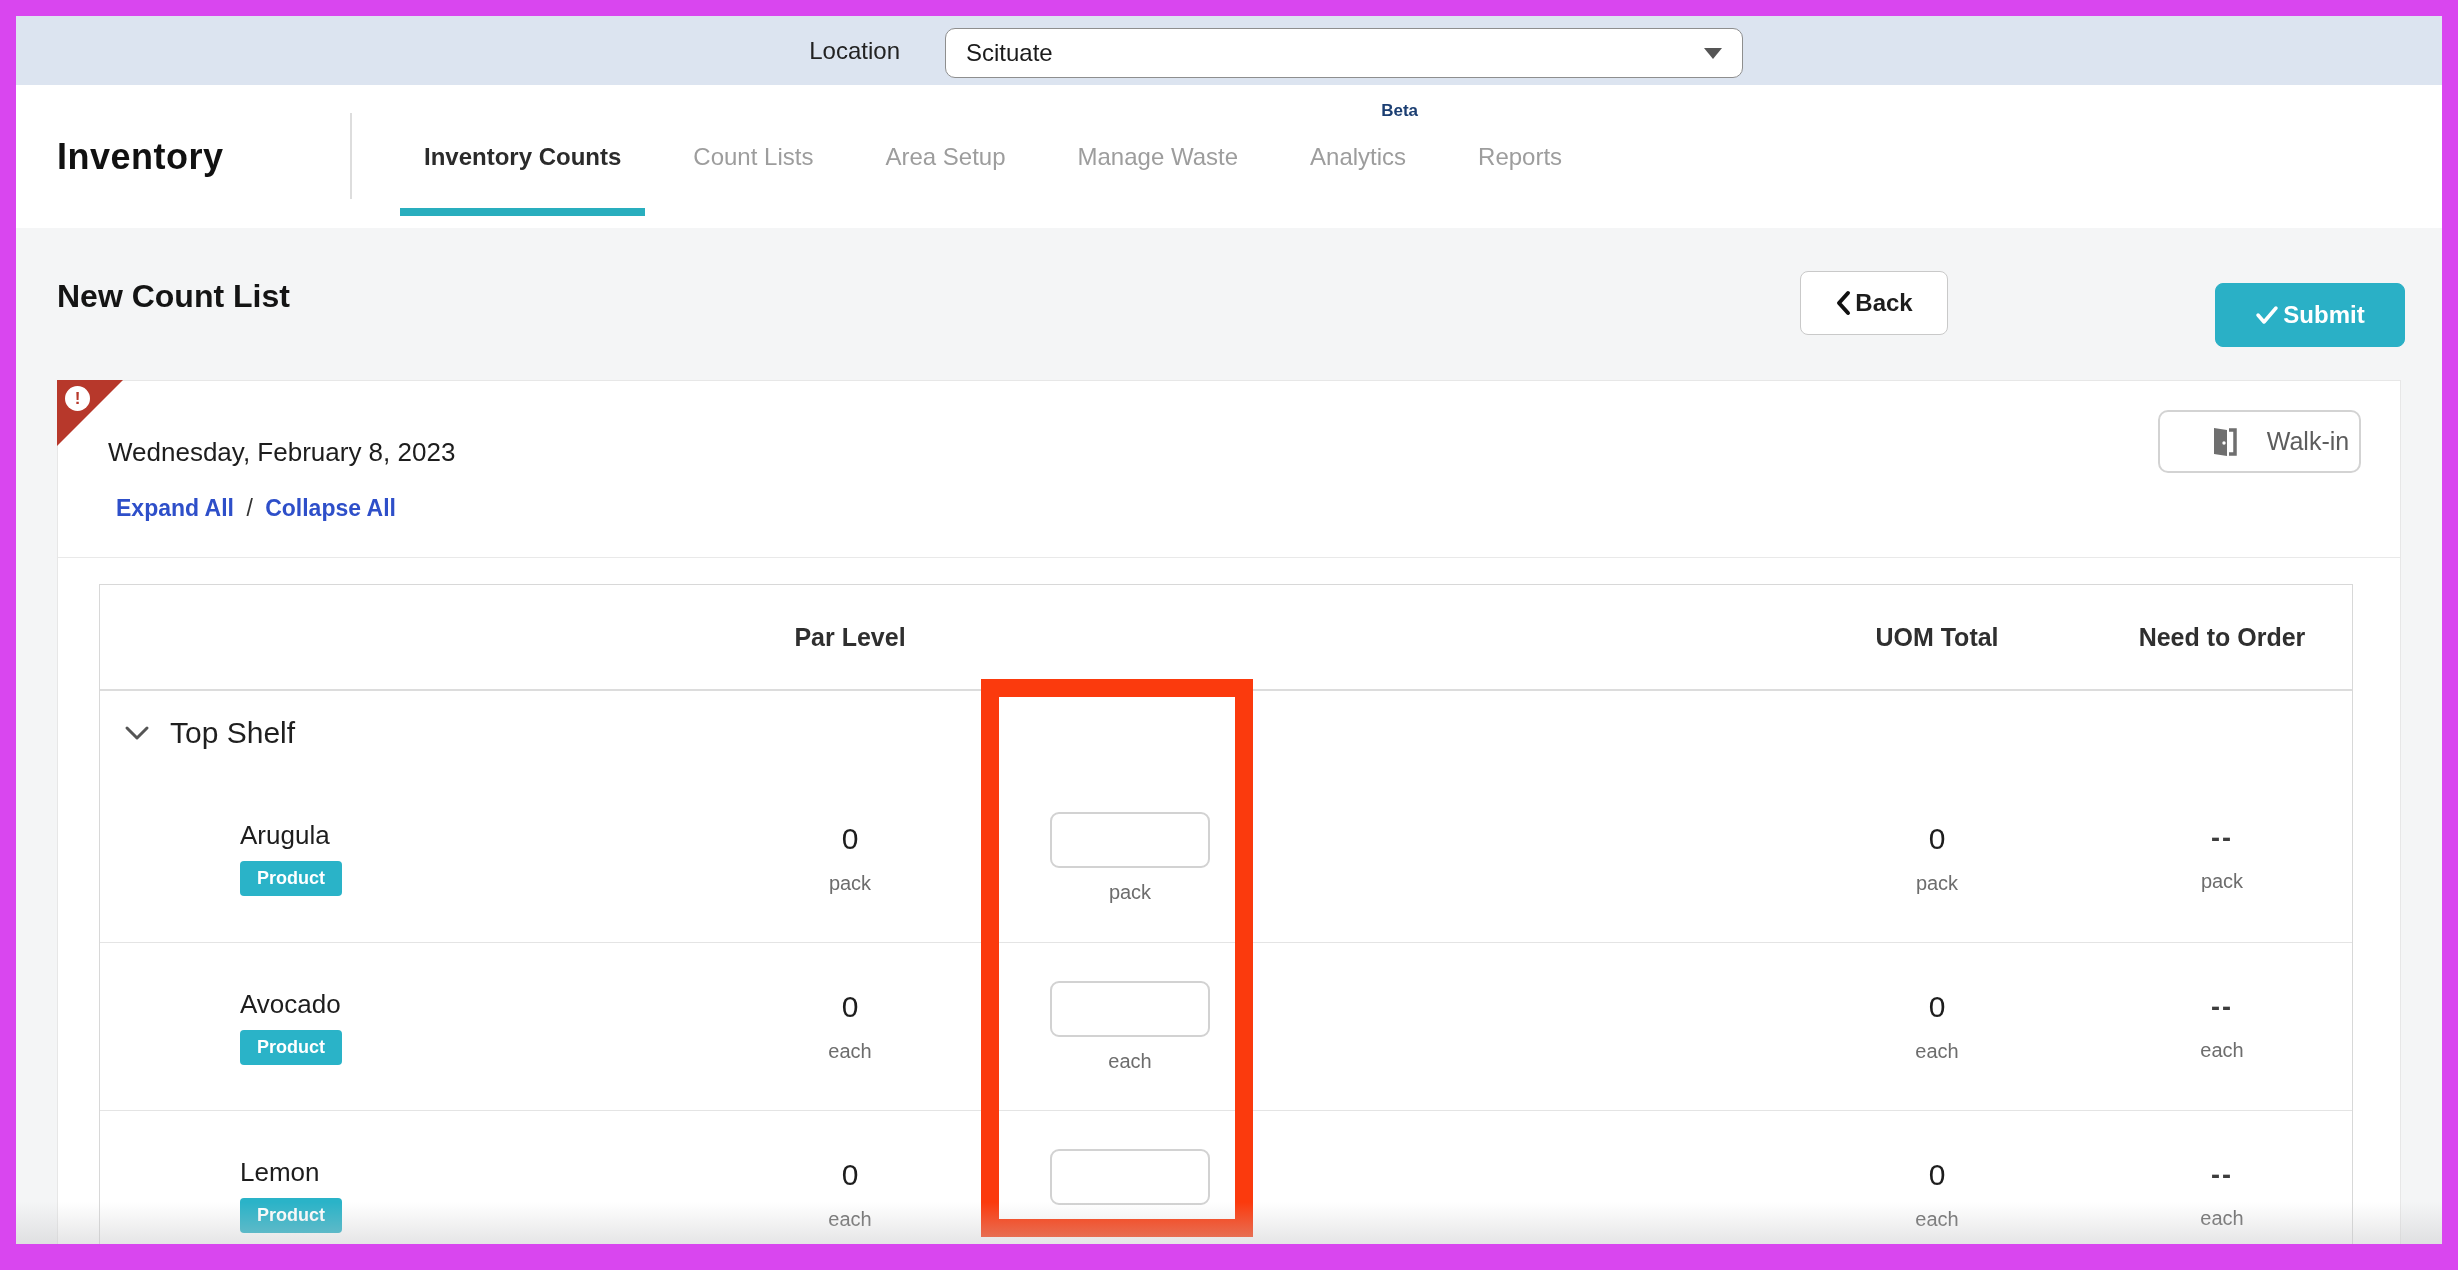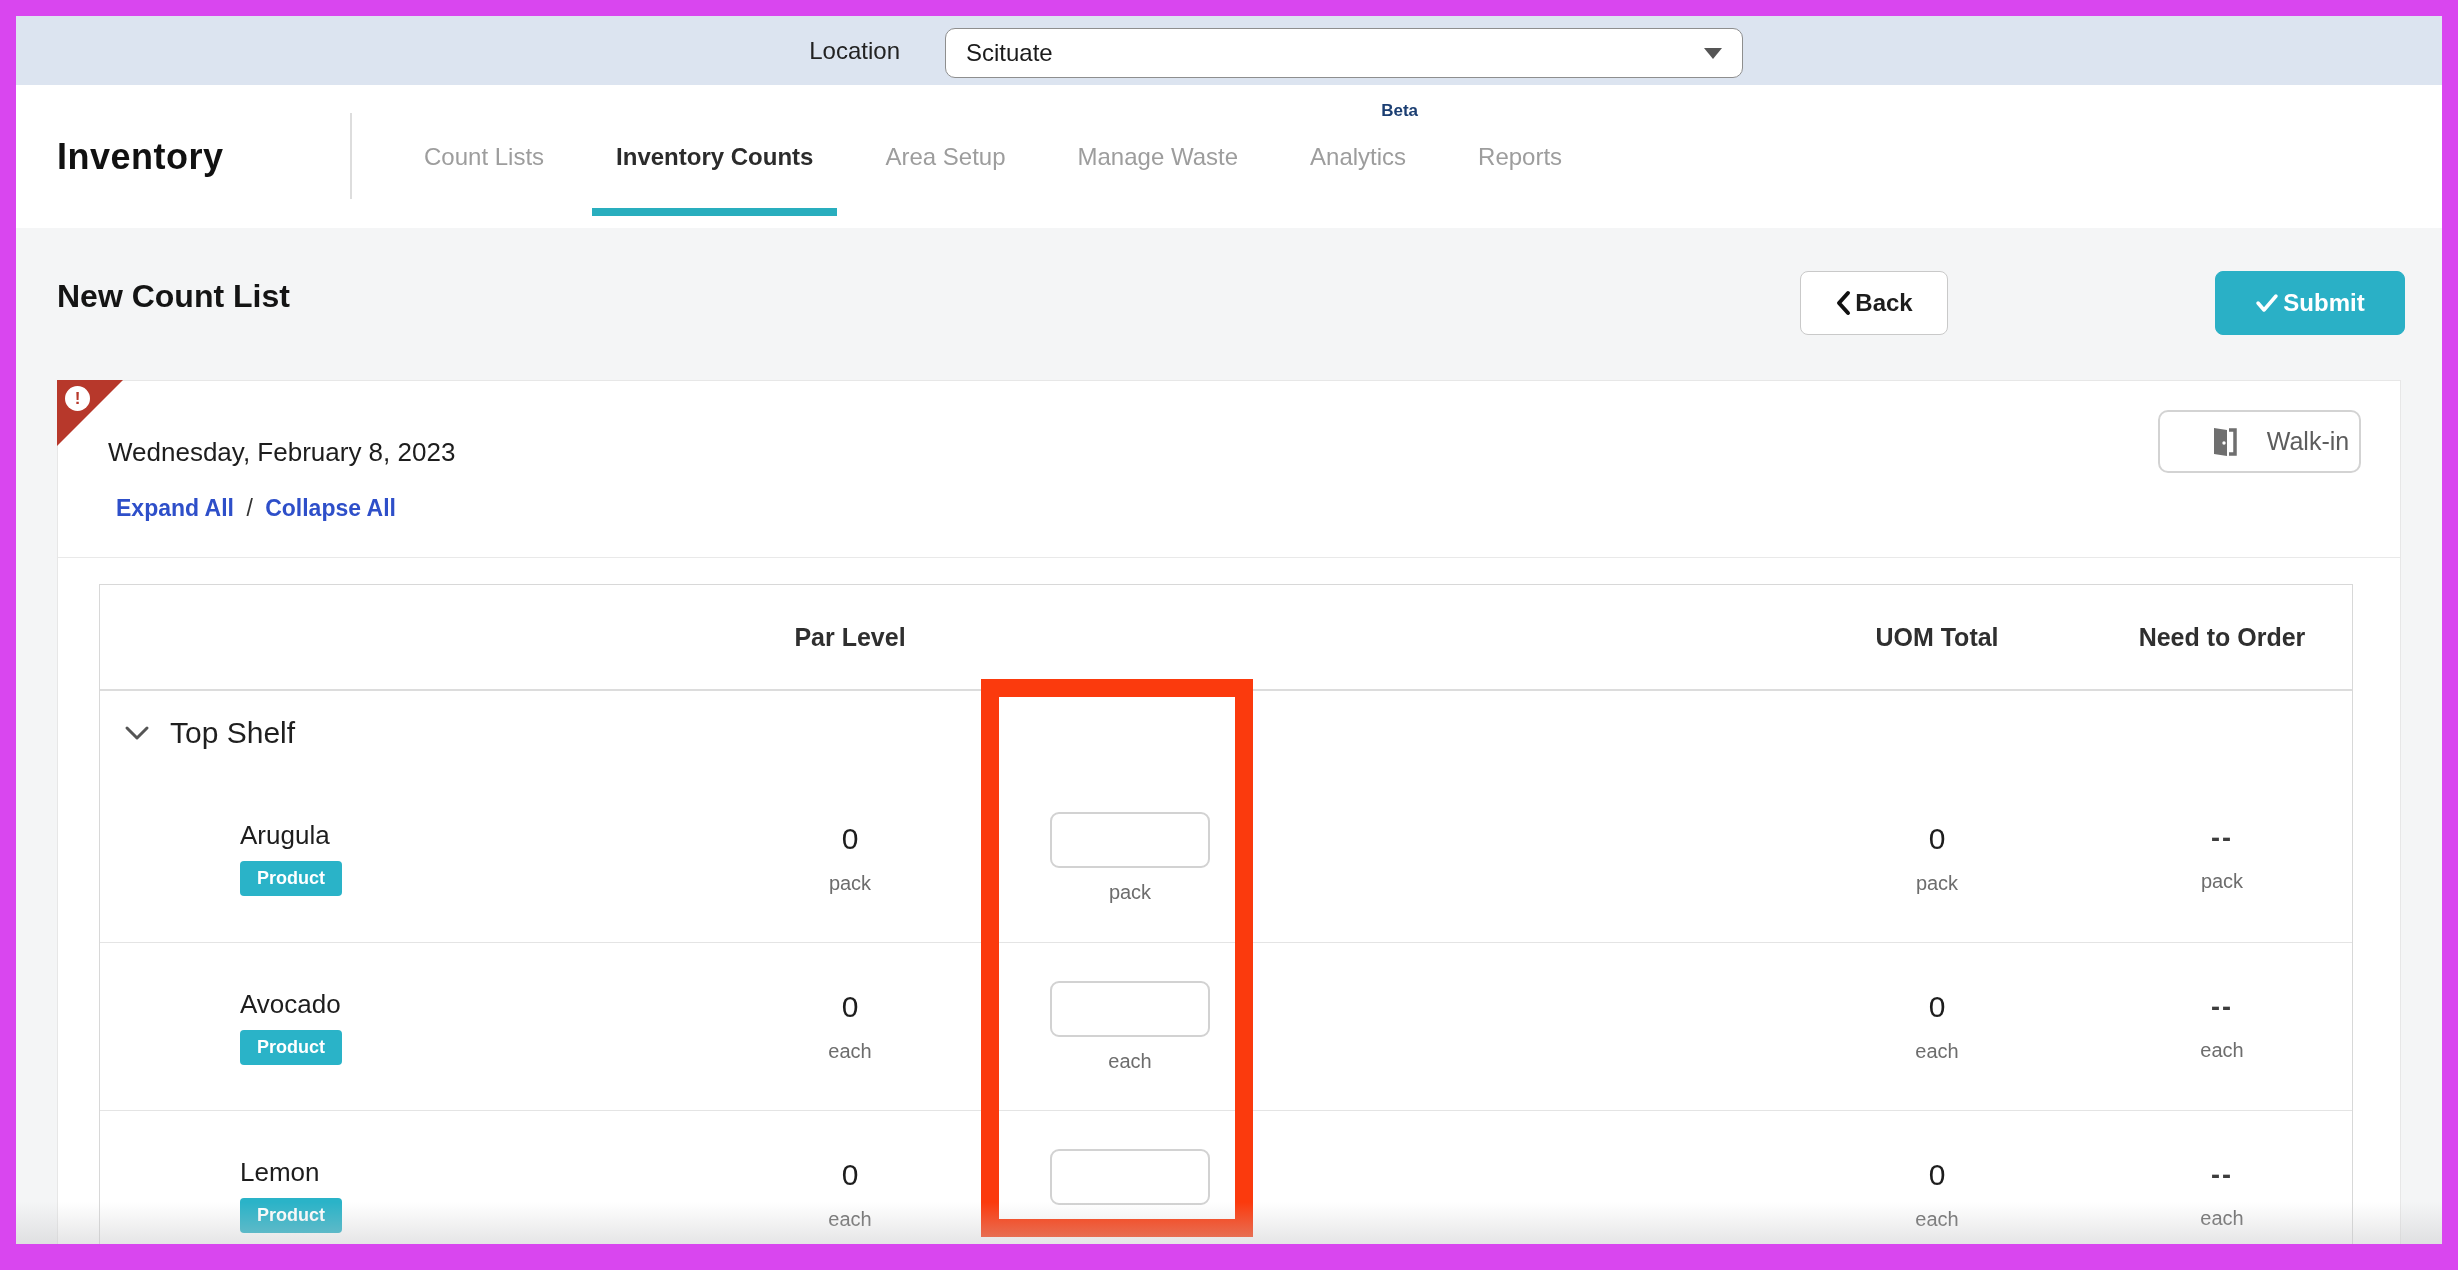--- a/index.html
+++ b/index.html
@@ -31,21 +31,21 @@
   .tab.active::after { content:""; position:absolute; left:12px; right:12px; bottom:12px; height:8px; background:#29aebe; }
   .tab .beta { position:absolute; top:16px; right:24px; font-size:17px; font-weight:700; color:#1b3e72; }
 
   
   .page-title { position:absolute; left:41px; top:262px; font-size:32px; font-weight:700; color:#141414; z-index:2; }
   .btn { position:absolute; top:255px; height:64px; display:flex; align-items:center; justify-content:center;
     gap:4px; border-radius:8px; font-size:24px; font-weight:600; cursor:pointer; z-index:2; }
   .btn.ghost { background:#fff; border:1.5px solid #c9c9c9; color:#1d1d1d; }
   .btn-back { left:1784px; width:148px; }
   .btn-download { left:1966px; width:201px; }
-  .btn-submit { left:2199px; width:190px; background:#2ab0c6; border:1.5px solid #2ab0c6; color:#fff; }
+  .btn-submit { left:2199px; width:190px; background:#2ab0c6; border:1.5px solid #2ab0c6; color:#fff;margin-top:12px; }
 
   
   .card { position:absolute; left:41px; top:364px; width:2344px; height:864px; background:#fff;
     border:1px solid #e7e7e7; border-bottom:none; z-index:1; }
   .ribbon { position:absolute; left:-1px; top:-1px; width:0; height:0;
     border-top:66px solid #b7382b; border-right:66px solid transparent; }
   .ribbon-badge { position:absolute; left:7px; top:5px; width:25px; height:25px; background:#fff; border-radius:50%;
     display:flex; align-items:center; justify-content:center; font-size:17px; font-weight:700; color:#b7382b; }
   .card-date { position:absolute; left:50px; top:56px; font-size:26px; color:#1d1d1d;text-align:right; }
   .card-links { position:absolute; left:58px; top:114px; font-size:23px; font-weight:600; }
@@ -99,22 +99,22 @@
       <div class="loc-select">
         <span class="loc-value">Scituate</span>
         <span class="loc-caret"></span>
       </div>
     </div>
 
     <div class="header">
       <div class="app-title">Inventory</div>
       <div class="header-divider"></div>
       <div class="tabs">
+        <div class="tab active">Inventory Counts</div>
         <div class="tab">Count Lists</div>
-        <div class="tab active">Inventory Counts</div>
         <div class="tab">Area Setup</div>
         <div class="tab">Manage Waste</div>
         <div class="tab">
           <span class="beta">Beta</span>
           <span>Analytics</span>
         </div>
         <div class="tab">Reports</div>
       </div>
     </div>
 

